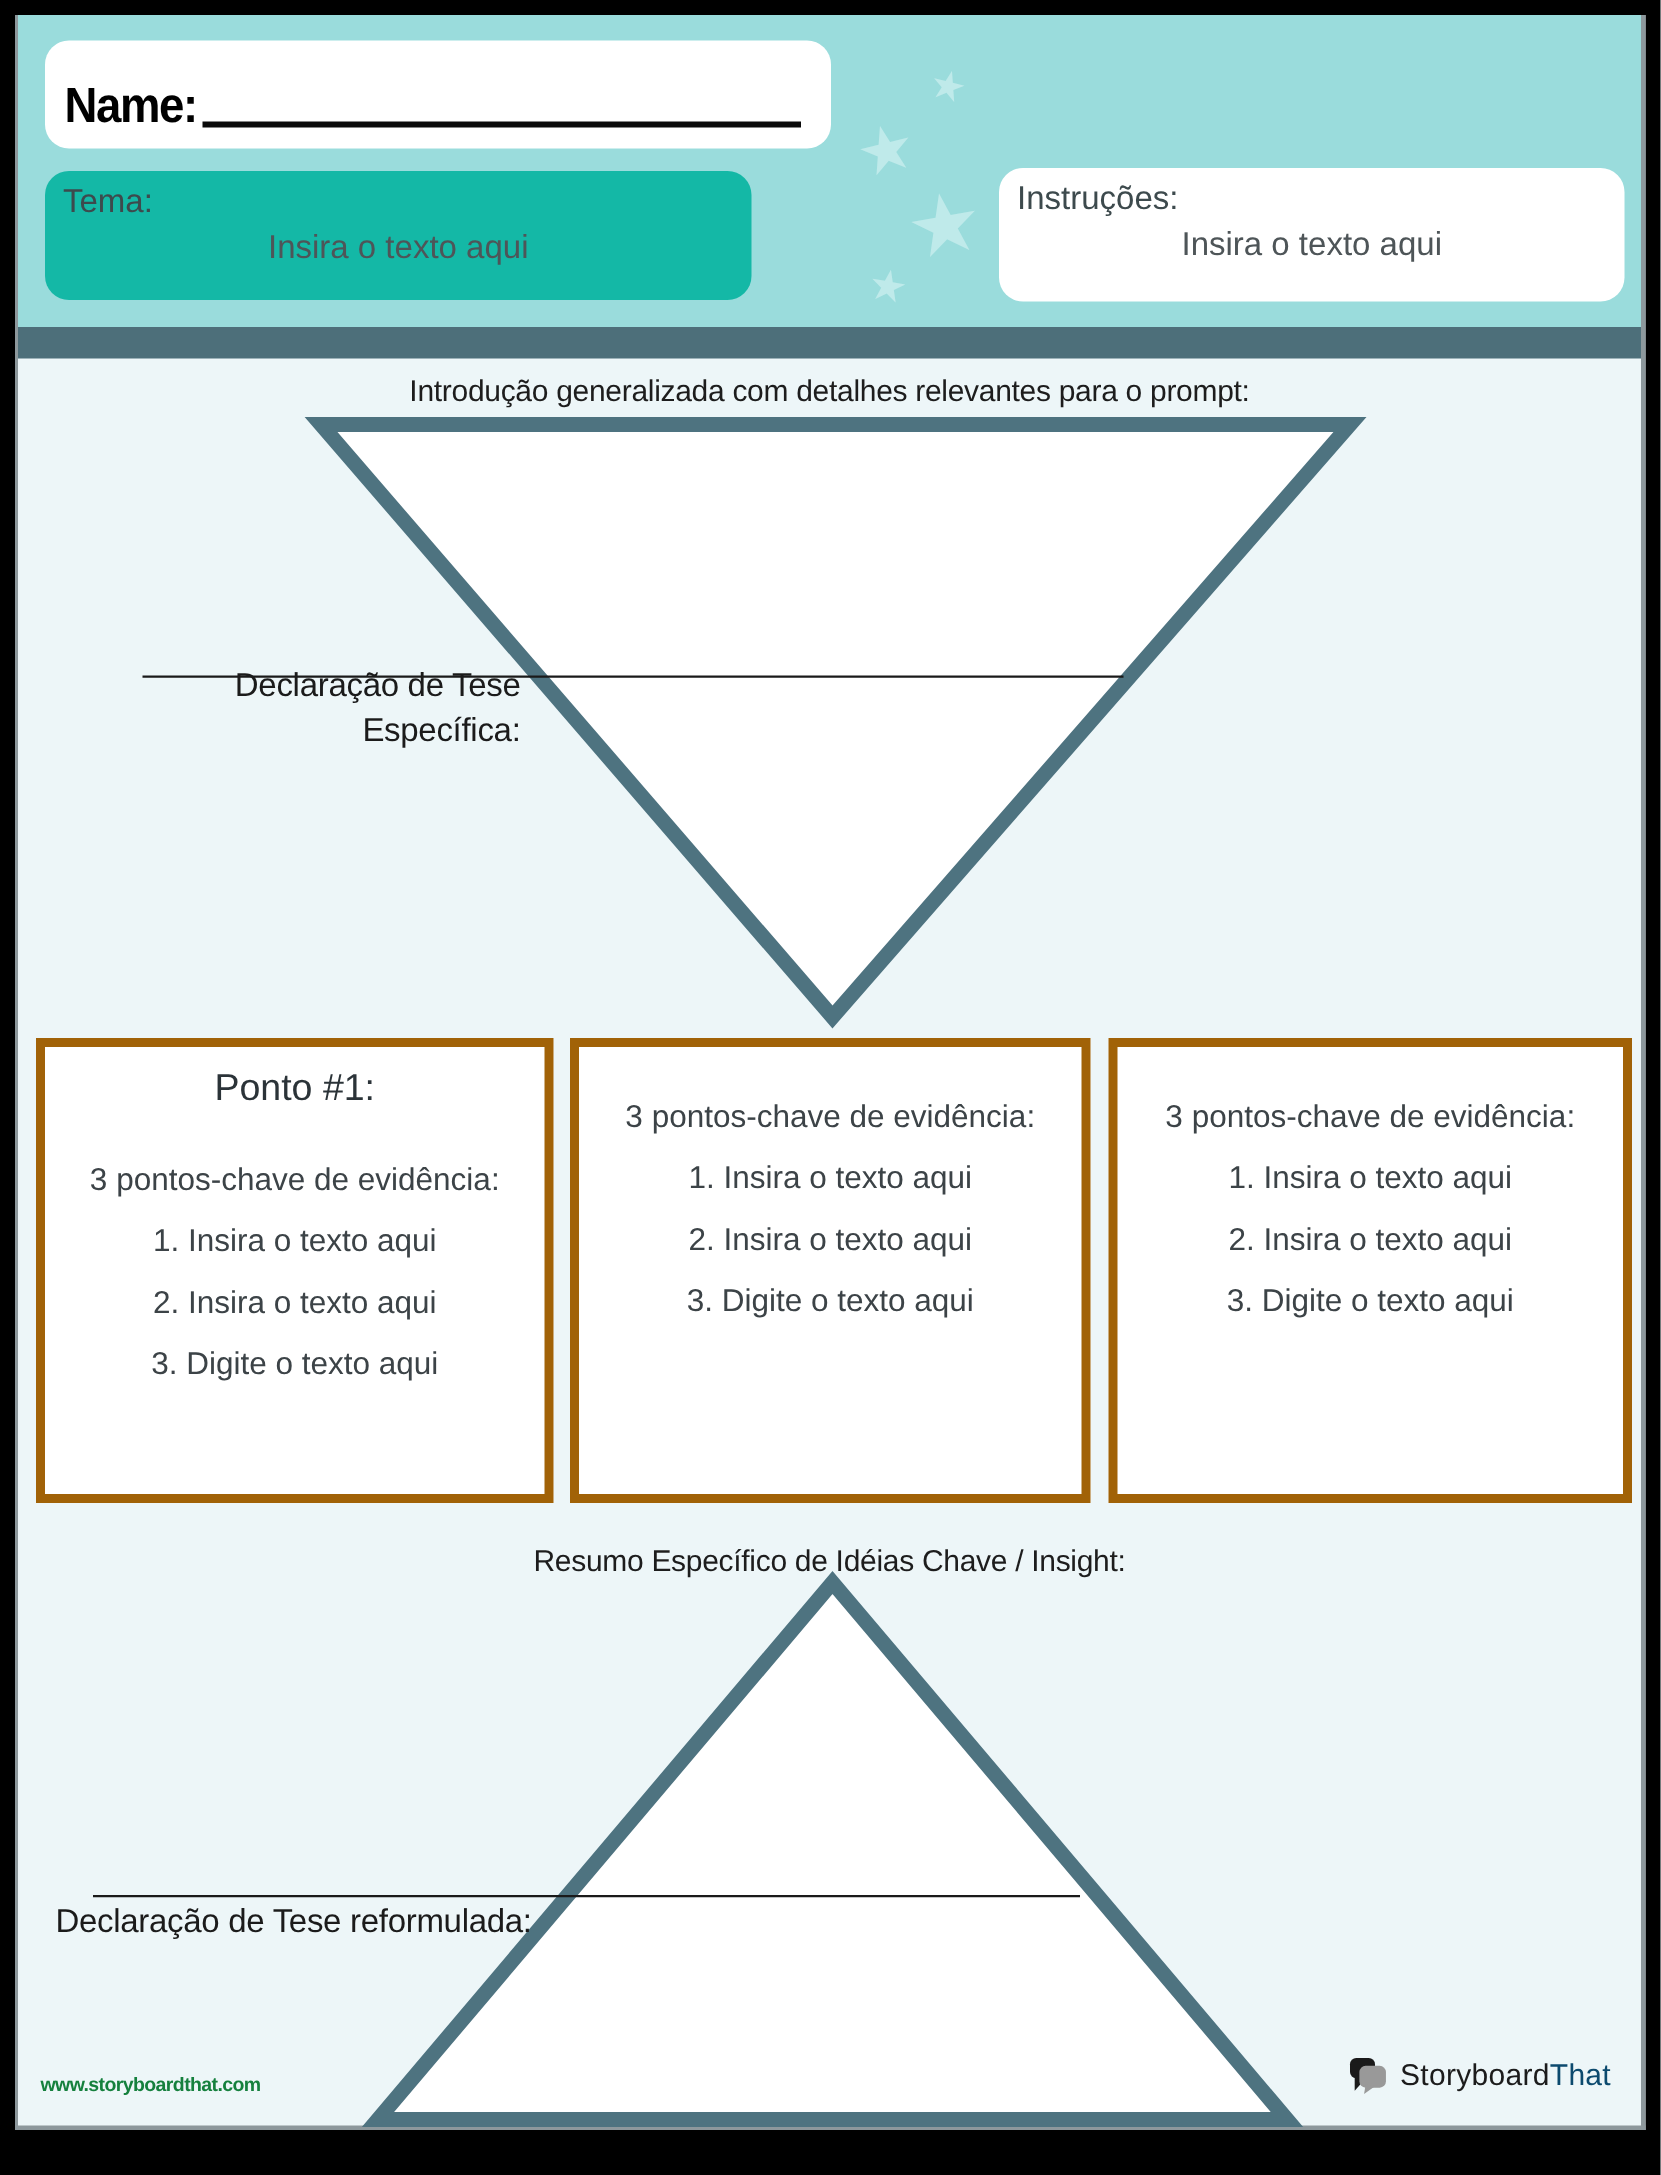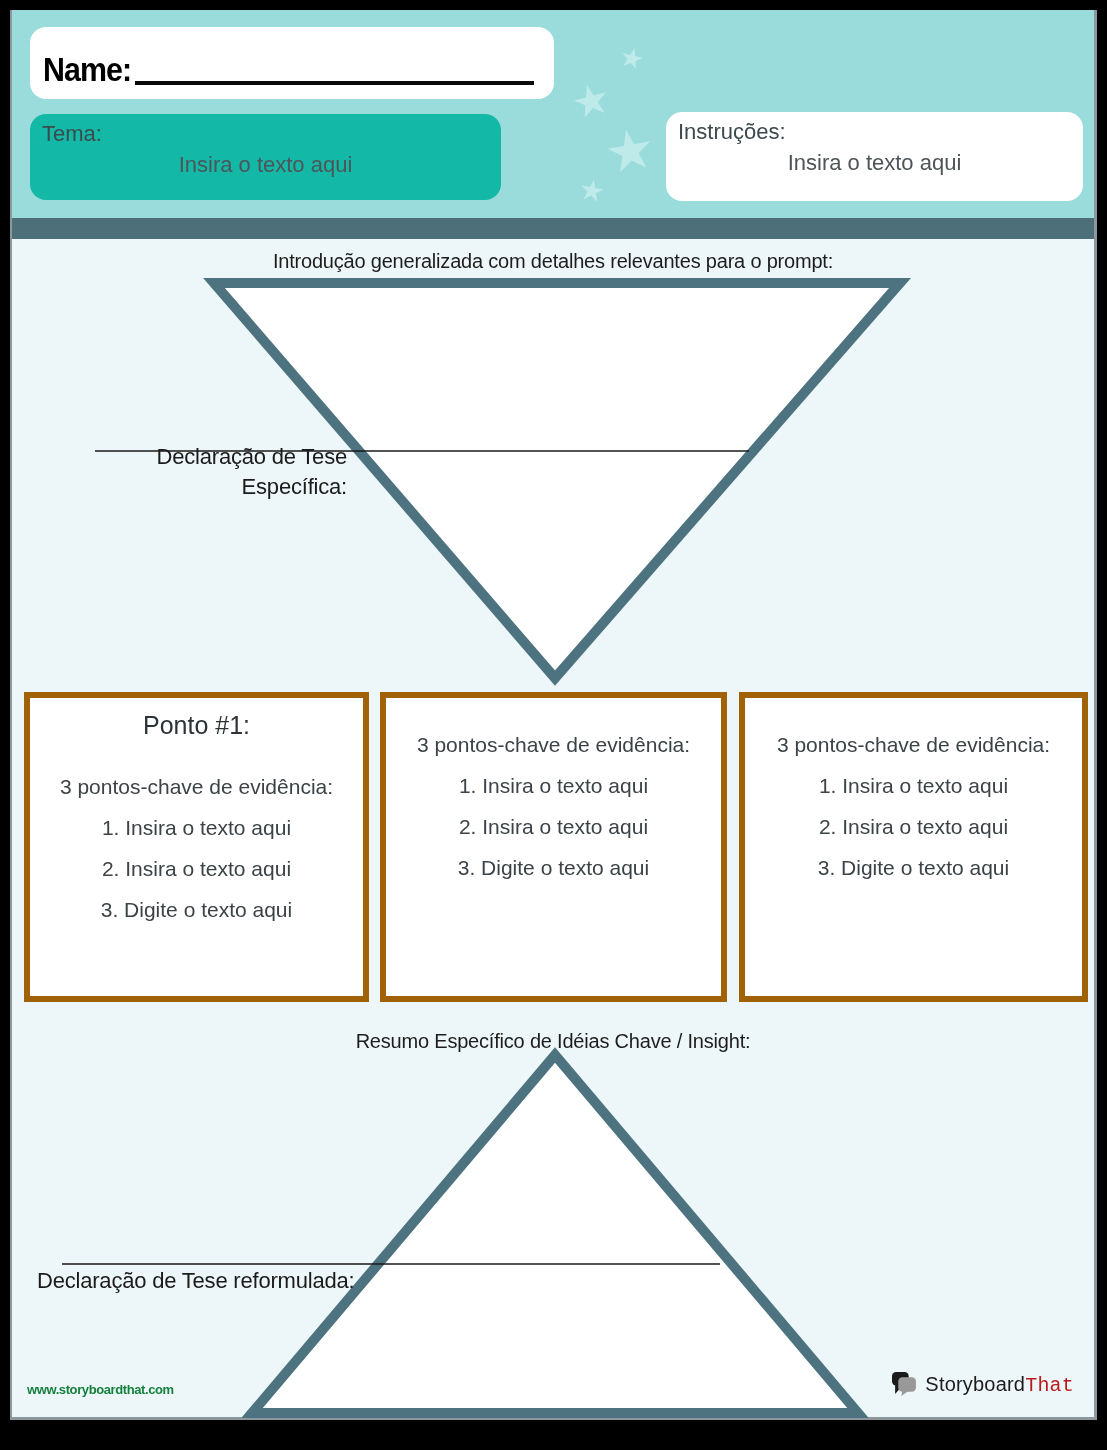--- a/index.html
+++ b/index.html
@@ -87,21 +87,21 @@
   .footer-url {
     position: absolute; left: 15px; top: 1372px; z-index: 3;
     font-size: 13px; font-weight: bold; color: #15803d; letter-spacing: -0.4px;
     text-decoration: none;
   }
   .logo {
     position: absolute; right: 20px; top: 1362px; z-index: 3;
     display: flex; align-items: center; gap: 7px;
   }
   .logo-text { font-size: 20px; font-weight: 500; color: #1c1c1c; letter-spacing: 0.2px; }
-  .logo-text .gray { color: #b91c1c; font-family: Liberation Mono, monospace; }
+  .logo-text .gray { color: #0c4a6e; }
 </style>
 </head>
 <body>
 
 <div class="page">
 
   <div class="header">
     <span class="star s1">★</span>
     <span class="star s2">★</span>
     <span class="star s3">★</span>

